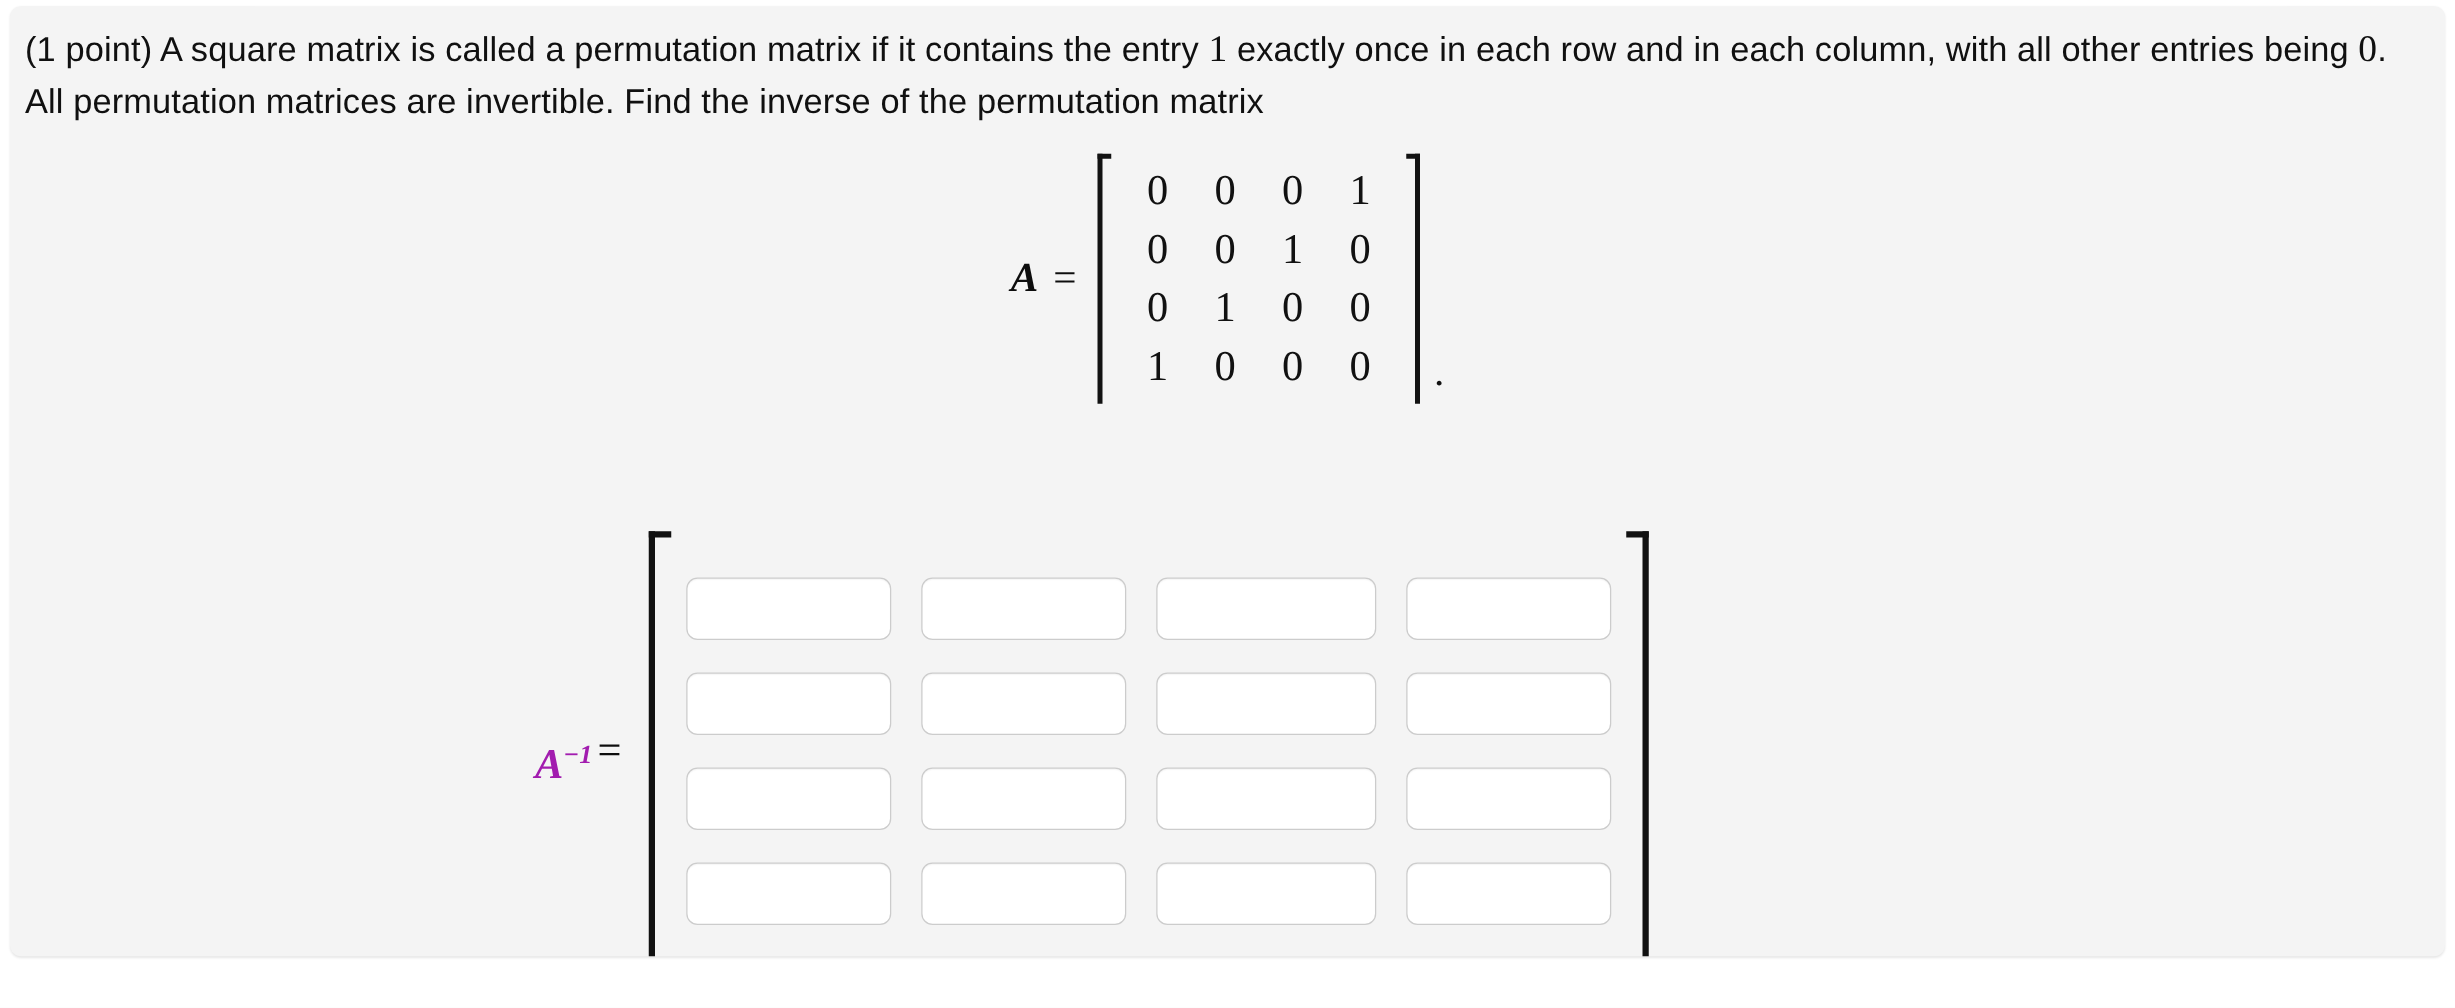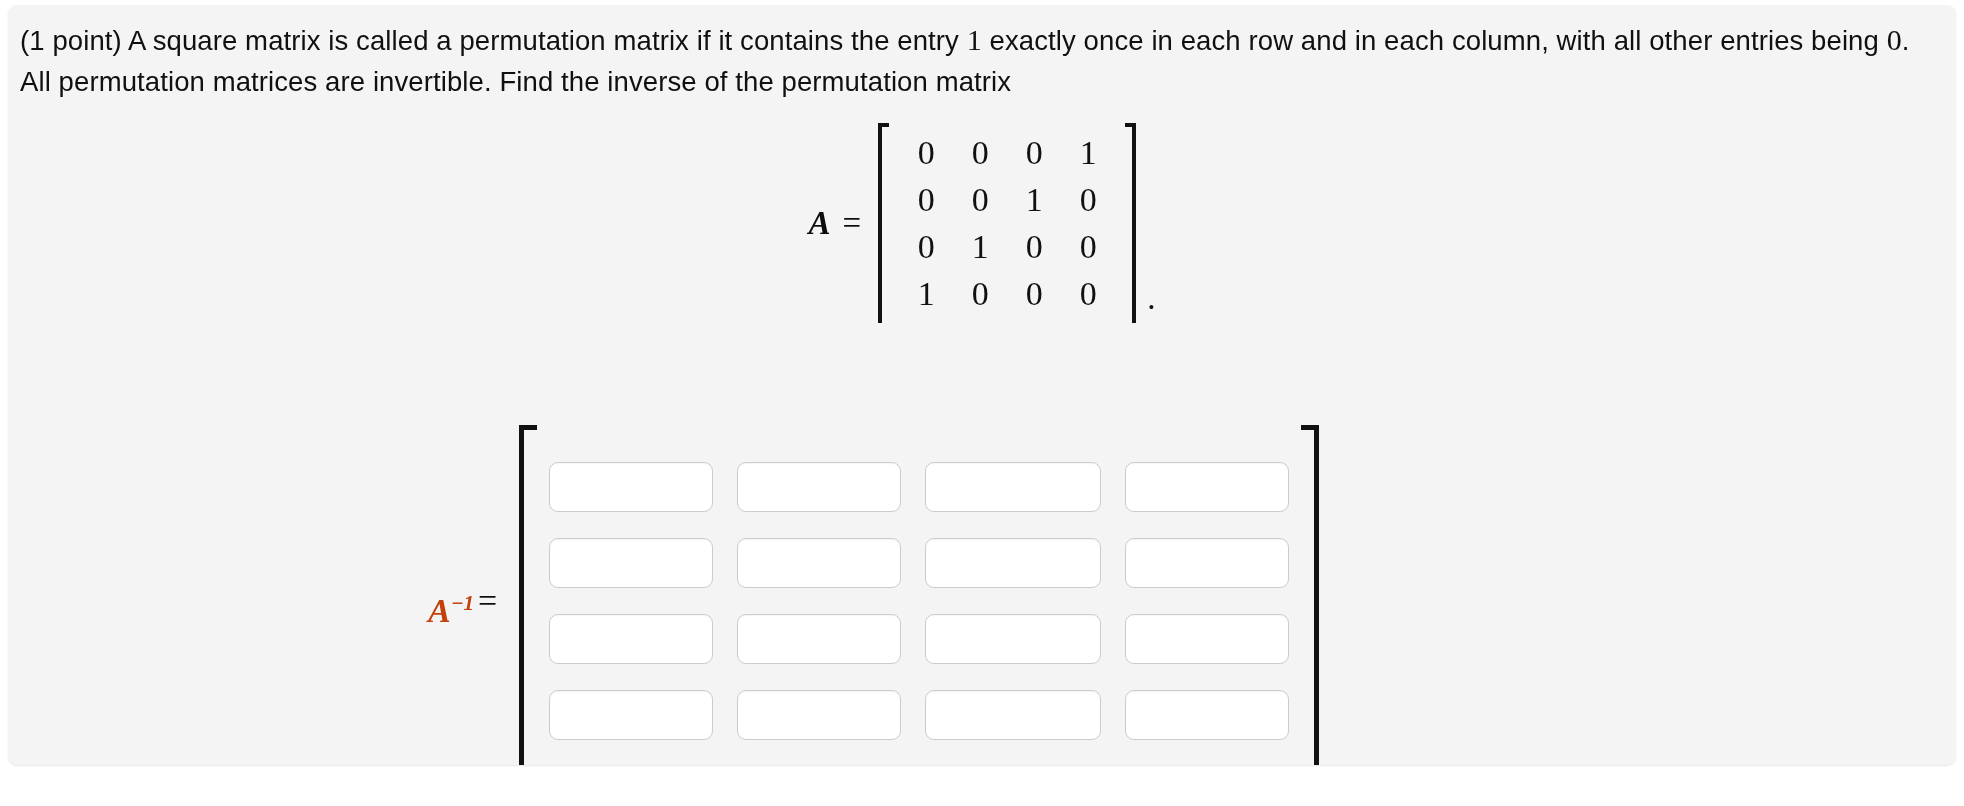--- a/index.html
+++ b/index.html
@@ -123,21 +123,21 @@
     left: 420px;
     top: 420px;
     display: flex;
     align-items: center;
   }
   #answer-label {
     font-family: "Liberation Serif", serif;
     font-style: italic;
     font-weight: bold;
     font-size: 34px;
-    color: #c2410c;
+    color: #a21caf;
     white-space: nowrap;
     margin-right: 4px;
     margin-top: 20px;
   }
   #answer-label sup {
     font-size: 21px;
     font-style: italic;
     font-weight: bold;
   }
   #answer-equals {

